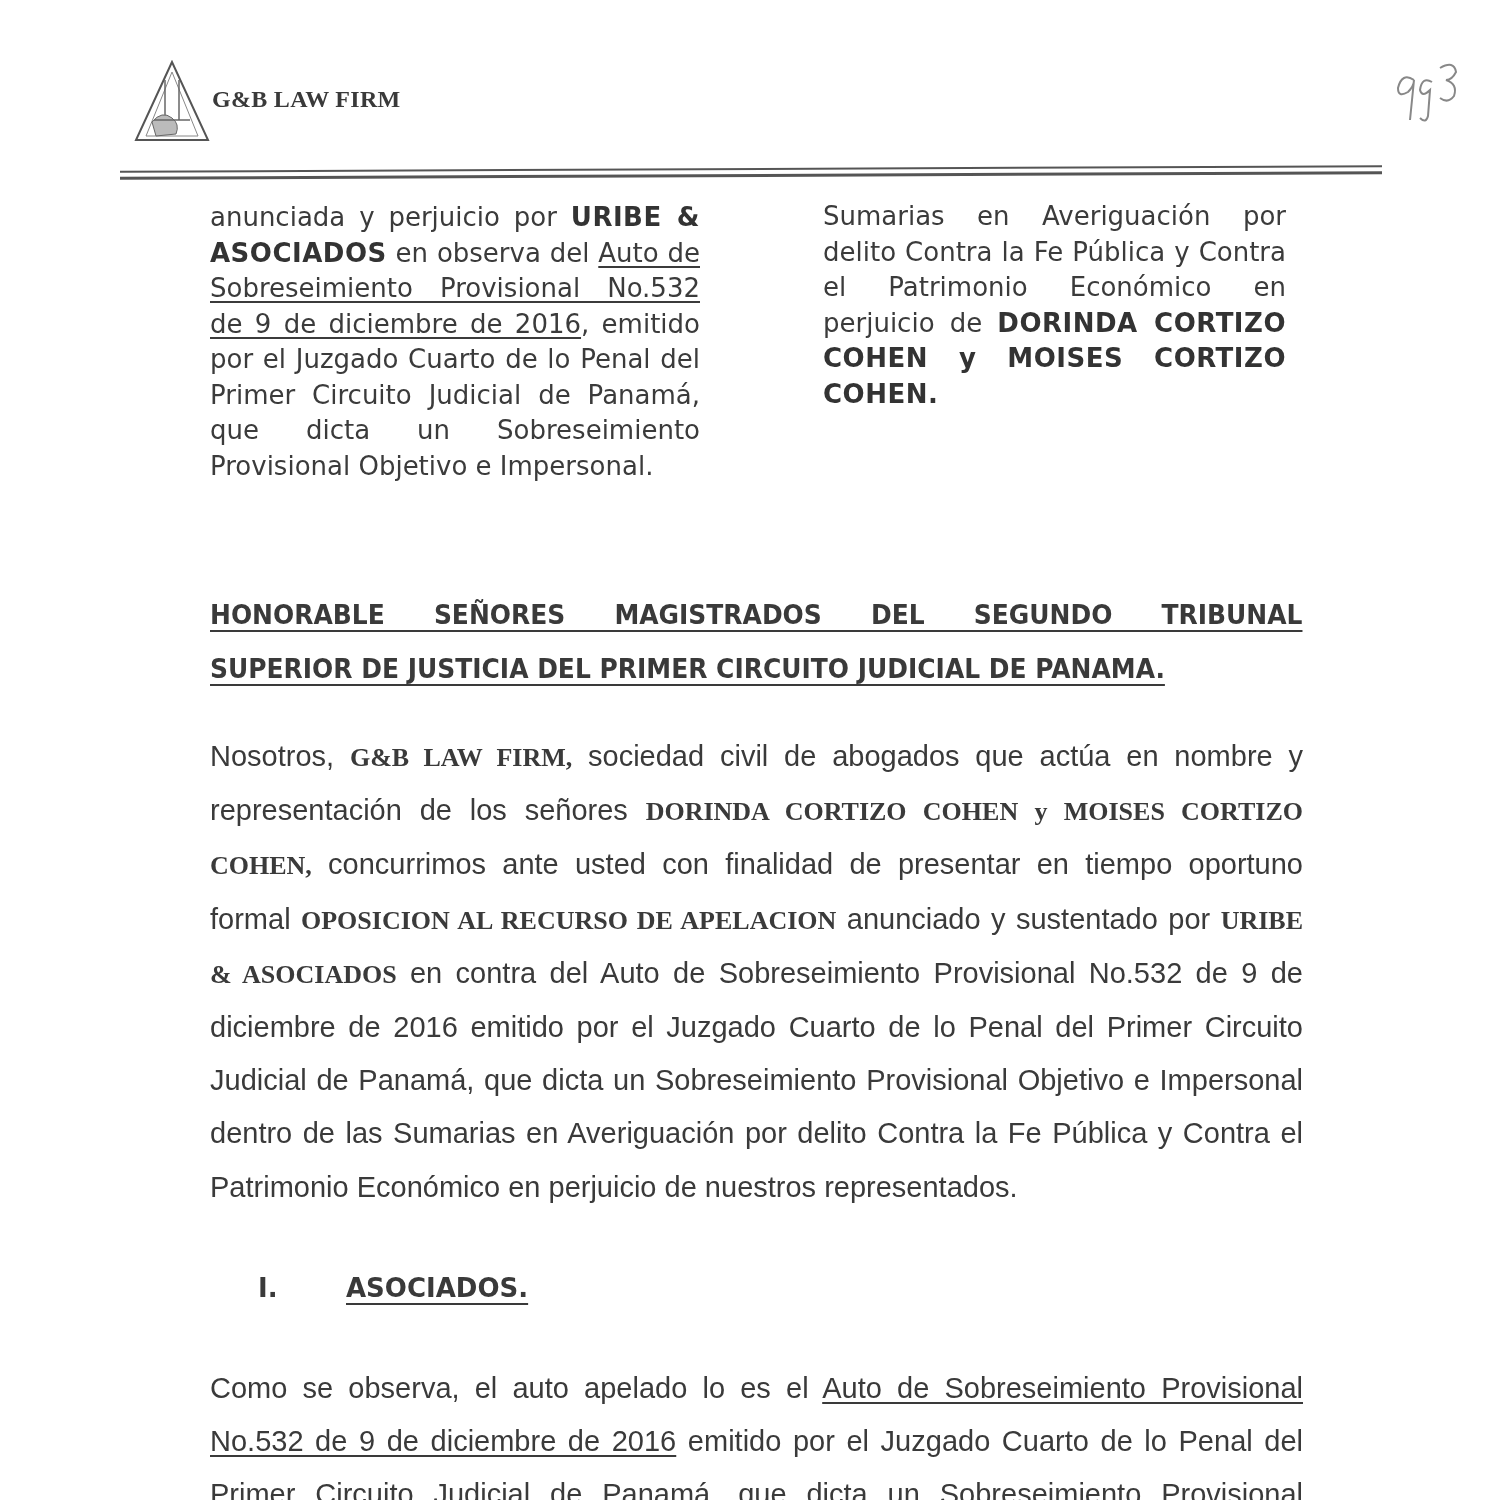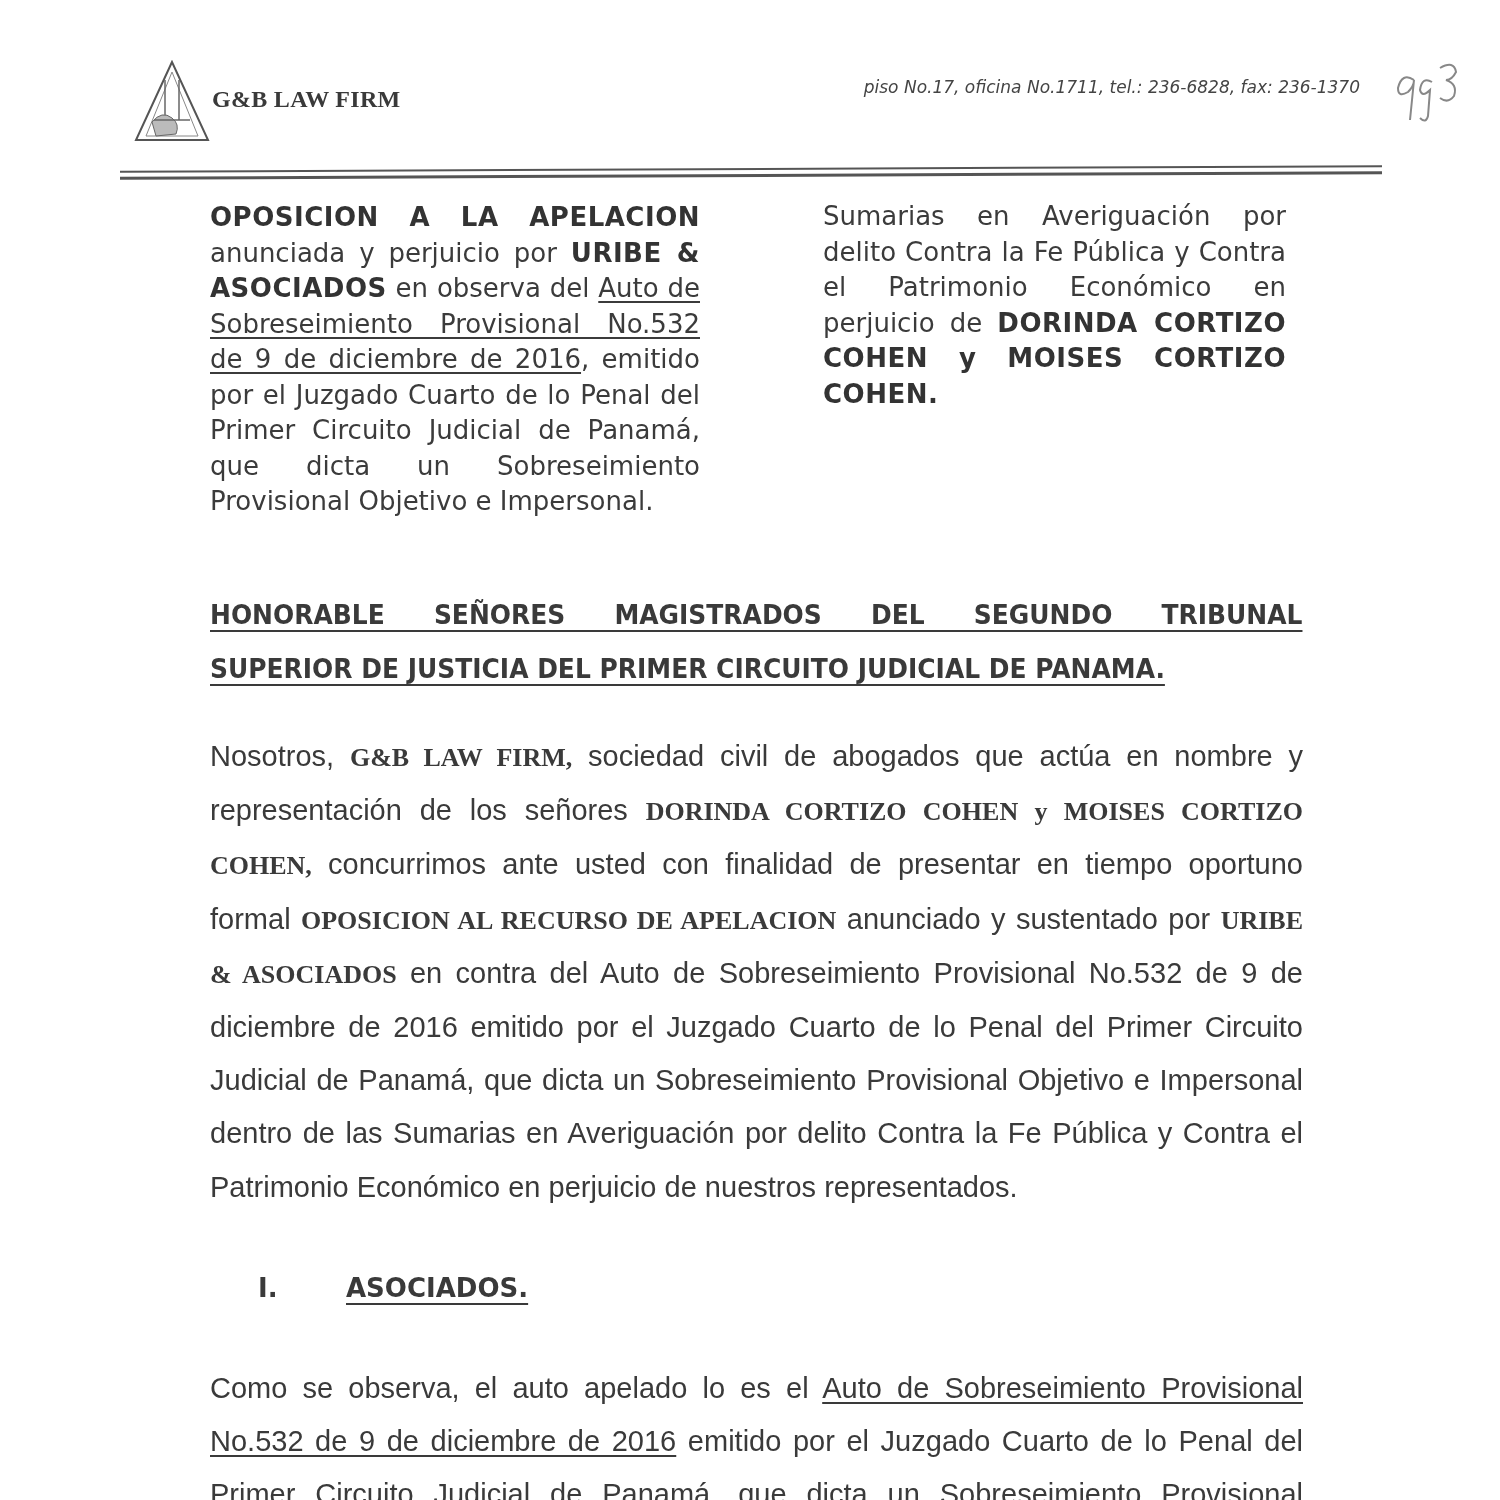--- a/index.html
+++ b/index.html
@@ -46,34 +46,33 @@
   <polygon points="40,2 4,80 76,80" fill="none" stroke="#555" stroke-width="2"></polygon>
   <polygon points="40,12 14,76 66,76" fill="none" stroke="#888" stroke-width="1"></polygon>
   <line x1="33" y1="20" x2="33" y2="60" stroke="#666" stroke-width="1.5"></line>
   <line x1="47" y1="20" x2="47" y2="60" stroke="#666" stroke-width="1.5"></line>
   <path d="M20 62 Q30 50 40 58 Q48 64 44 74 L24 76 Z" fill="#bbb" stroke="#666" stroke-width="1"></path>
   <line x1="22" y1="60" x2="58" y2="60" stroke="#666" stroke-width="1.5"></line>
 </svg>
 <div class="firm-name"><span class="big">G&amp;B L</span><span class="small">AW FIRM</span></div>
 
 <div class="address">
-  <div>piso No.17, oficina No.1711, tel.: 236-6828, fax: 236-1370</div>
 </div>
 
 <svg class="handwritten" viewBox="0 0 75 70">
   <path d="M22 22 Q10 14 6 30 Q6 40 16 34 Q22 28 22 22 L18 62" fill="none" stroke="#888" stroke-width="2"></path>
   <path d="M40 24 Q30 18 28 32 Q30 40 38 32 L36 58 Q34 66 28 60" fill="none" stroke="#888" stroke-width="2"></path>
   <path d="M48 10 Q62 2 64 14 Q60 22 54 22 Q66 26 62 38 Q56 46 48 40" fill="none" stroke="#888" stroke-width="2"></path>
 </svg>
 
 <div class="rule r1"></div>
 <div class="rule r2"></div>
 
 <div class="col col-left">
-  <b class="first-line">OPOSICION A LA APELACION</b><span>anunciada y perjuicio por </span><b>URIBE &amp; ASOCIADOS</b><span> en observa del </span><span class="u">Auto de Sobreseimiento Provisional No.532 de 9 de diciembre de 2016</span><span>, emitido por el Juzgado Cuarto de lo Penal del Primer Circuito Judicial de Panamá, que dicta un Sobreseimiento Provisional Objetivo e Impersonal.</span>
+  <span>anunciada y perjuicio por </span><b>URIBE &amp; ASOCIADOS</b><span> en observa del </span><span class="u">Auto de Sobreseimiento Provisional No.532 de 9 de diciembre de 2016</span><span>, emitido por el Juzgado Cuarto de lo Penal del Primer Circuito Judicial de Panamá, que dicta un Sobreseimiento Provisional Objetivo e Impersonal.</span>
 </div>
 
 <div class="col col-right">
   <span>Sumarias en Averiguación por delito Contra la Fe Pública y Contra el Patrimonio Económico en perjuicio de </span><b>DORINDA CORTIZO COHEN y MOISES CORTIZO COHEN.</b>
 </div>
 
 <div class="salutation">
   <span class="line1">HONORABLE SEÑORES MAGISTRADOS DEL SEGUNDO TRIBUNAL</span>
   <span class="line2">SUPERIOR DE JUSTICIA DEL PRIMER CIRCUITO JUDICIAL DE PANAMA.</span>
 </div>

